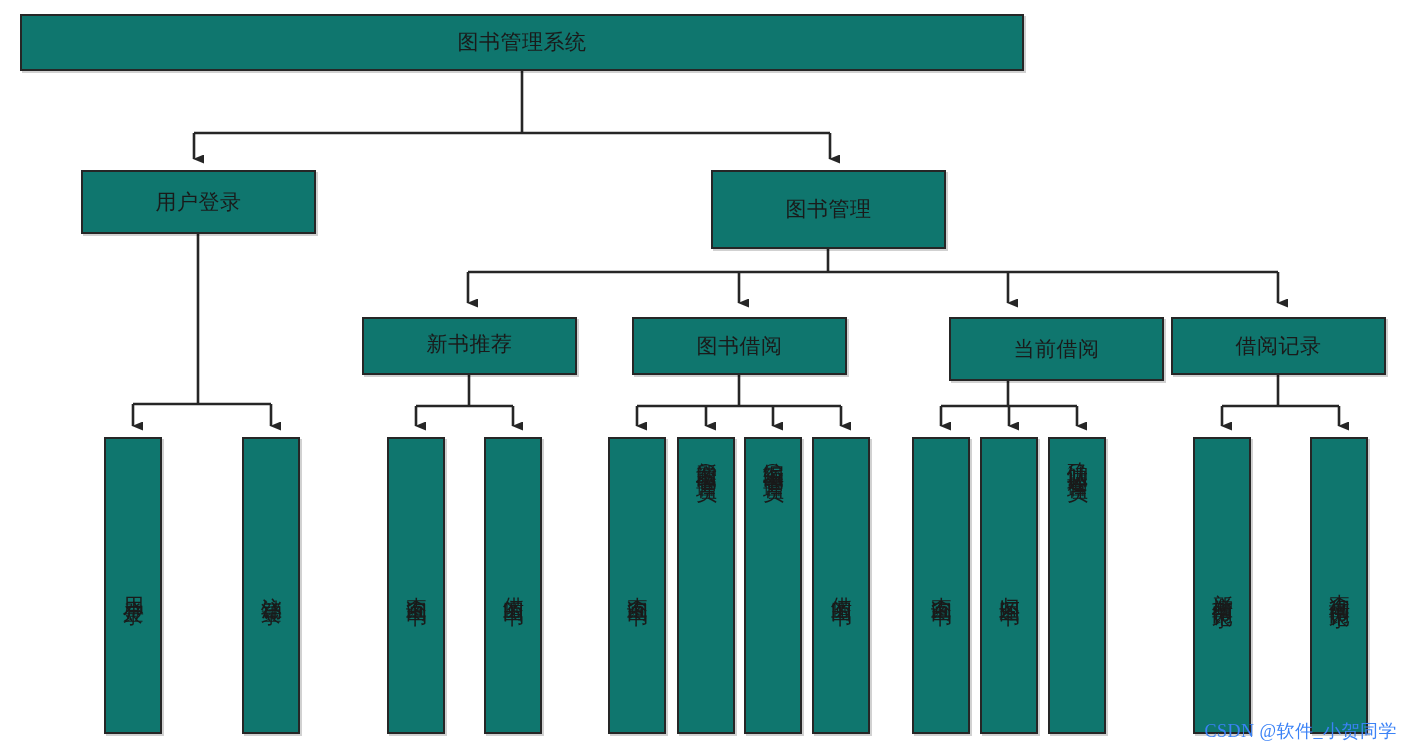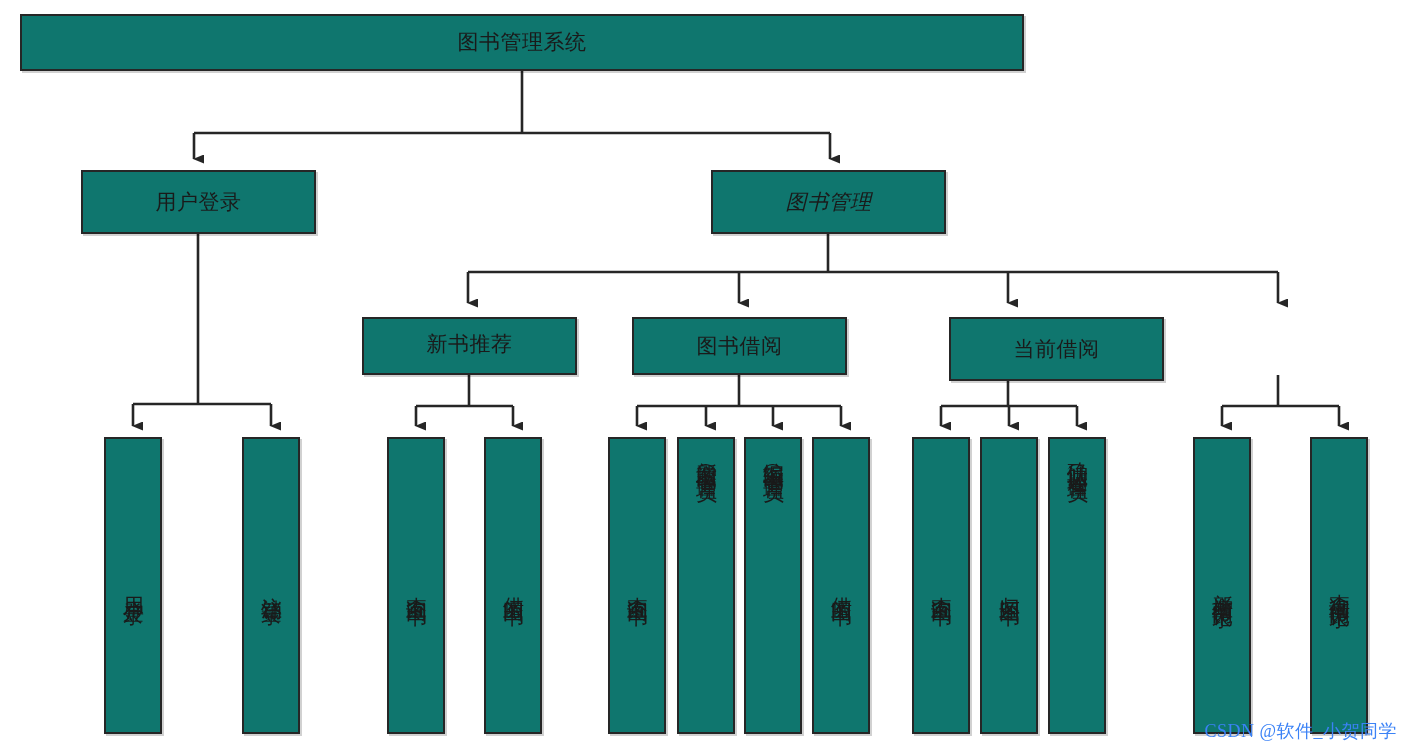--- a/index.html
+++ b/index.html
@@ -128,36 +128,39 @@
   </svg>
 
   <div class="node h-node" style="left:20px; top:14px; width:1004px; height:57px;">
     <span class="node-label">图书管理系统</span>
   </div>
 
   <div class="node h-node" style="left:81px; top:170px; width:235px; height:64px;">
     <span class="node-label">用户登录</span>
   </div>
 
-  <div class="node h-node" style="left:711px; top:170px; width:235px; height:64px;font-style:italic;">
+  <div class="node h-node" style="left:711px; top:170px; width:235px; height:79px;">
     <span class="node-label">图书管理</span>
   </div>
 
   <div class="node h-node" style="left:362px; top:317px; width:215px; height:58px;font-family:Liberation Mono, monospace;">
     <span class="node-label">新书推荐</span>
   </div>
 
   <div class="node h-node" style="left:632px; top:317px; width:215px; height:58px;">
     <span class="node-label">图书借阅</span>
   </div>
 
   <div class="node h-node" style="left:949px; top:317px; width:215px; height:64px;">
     <span class="node-label">当前借阅</span>
   </div>
 
+  <div class="node h-node" style="left:1171px; top:317px; width:215px; height:58px;">
+    <span class="node-label">借阅记录</span>
+  </div>
 
   <div class="node v-node" style="left:104px; top:437px; width:58px; height:297px;">
     <span class="node-label">用户登录</span>
   </div>
 
   <div class="node v-node" style="left:242px; top:437px; width:58px; height:297px;">
     <span class="node-label">注销登录</span>
   </div>
 
   <div class="node v-node" style="left:387px; top:437px; width:58px; height:297px;">

